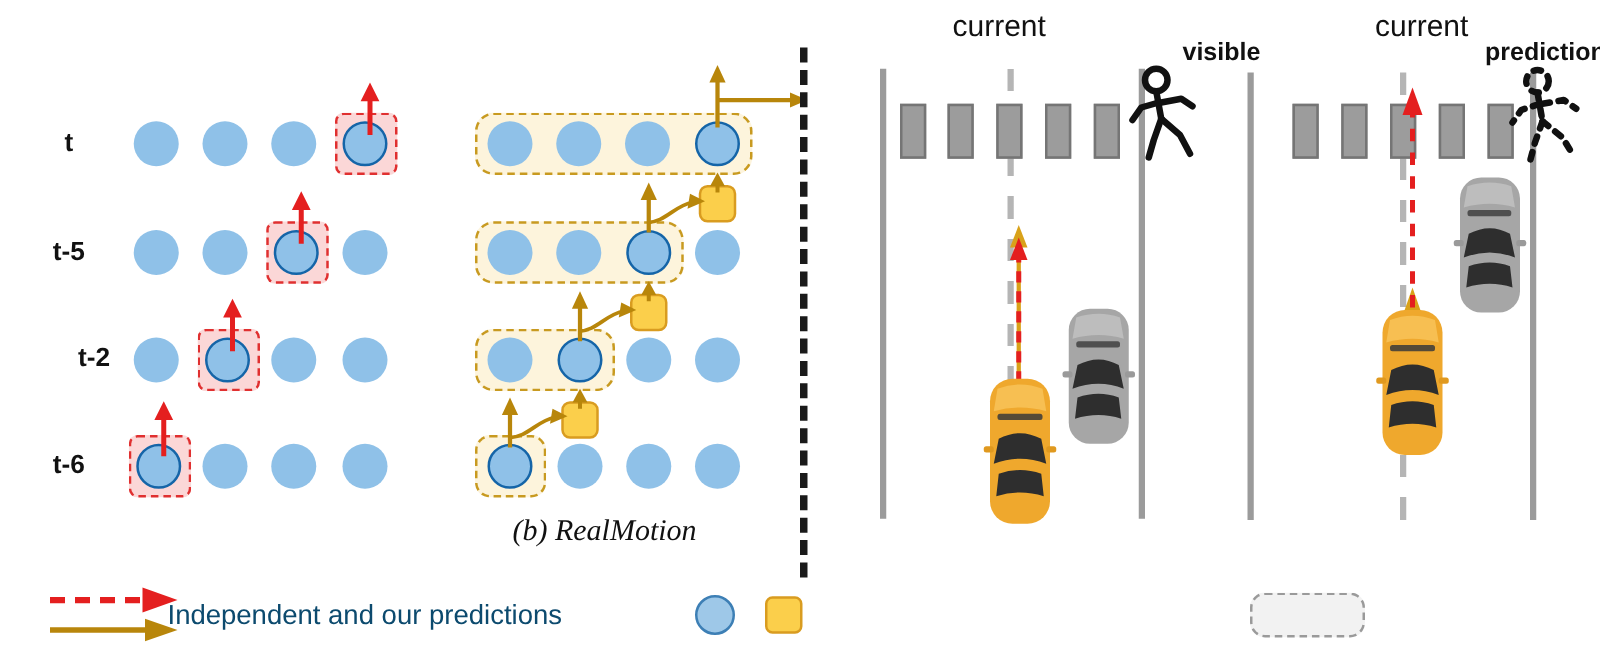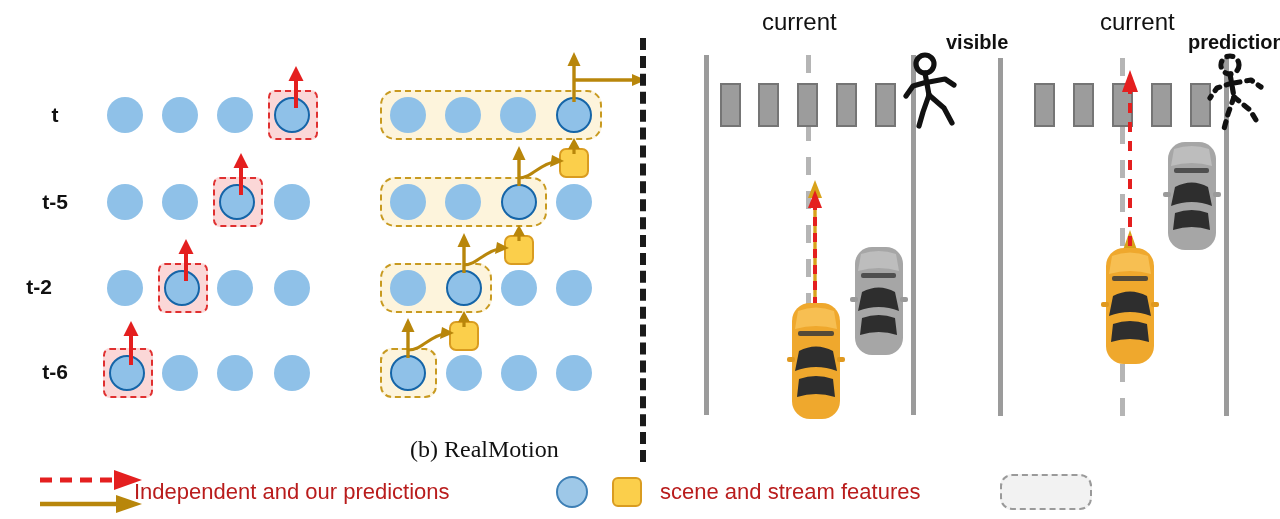--- a/index.html
+++ b/index.html
@@ -69,21 +69,21 @@
     font-size:20px;font-weight:bold;color:#111;white-space:nowrap;
   }
   .road-line{position:absolute;background:#9b9b9b;width:5px;}
   .road-dash{position:absolute;width:5px;
     background:repeating-linear-gradient(#b5b5b5 0 18px, rgba(0,0,0,0) 18px 34px);}
   .stripe{position:absolute;background:#9c9c9c;border:2px solid #757575;box-sizing:border-box;}
 
   
   .legend-text{
     font-family:"Liberation Sans", sans-serif;
-    font-size:22px;color:#b91c1c;white-space:nowrap;
+    font-size:22px;color:#0c4a6e;white-space:nowrap;
   }
   .leg-circle{
     position:absolute;width:32px;height:32px;border-radius:50%;
     background:#9ec8e8;border:2px solid #3d7fb5;box-sizing:border-box;
   }
   .leg-square{
     position:absolute;width:30px;height:30px;border-radius:6px;
     background:#fbcf4b;border:2.5px solid #d99c20;box-sizing:border-box;
   }
   .leg-visfield{
@@ -94,21 +94,21 @@
 </style>
 </head>
 <body>
 
 <div id="root">
 
   <div class="abs" style="left:0;top:0;width:340px;height:430px;">
 
     <div class="abs row-label" style="left:30px;top:103px;">t</div>
     <div class="abs row-label" style="left:30px;top:190px;">t-5</div>
-    <div class="abs row-label" style="left:14px;top:275px;">t-2</div>
+    <div class="abs row-label" style="left:38px;top:275px;text-align:right;">t-2</div>
     <div class="abs row-label" style="left:30px;top:360px;">t-6</div>
 
     <div class="node" style="left:107px;top:97px;"></div>
     <div class="node" style="left:162px;top:97px;"></div>
     <div class="node" style="left:217px;top:97px;"></div>
     <div class="red-box" style="left:268px;top:90px;width:50px;height:50px;"></div>
     <div class="node focus" style="left:274px;top:97px;"></div>
     <svg class="abs" style="left:284px;top:66px;" width="24" height="42" viewBox="0 0 24 42">
       <line x1="12" y1="42" x2="12" y2="14" stroke="#e41f1f" stroke-width="4"></line>
       <polygon points="12,0 19.5,15 4.5,15" fill="#e41f1f"></polygon>
@@ -216,21 +216,21 @@
     <div class="node" style="left:216px;top:355px;"></div>
     <svg class="abs" style="left:56px;top:318px;" width="24" height="40" viewBox="0 0 24 40">
       <line x1="12" y1="40" x2="12" y2="13" stroke="#b8860b" stroke-width="3.4"></line>
       <polygon points="12,0 18.5,14 5.5,14" fill="#b8860b"></polygon>
     </svg>
     <svg class="abs" style="left:66px;top:322px;" width="52" height="30" viewBox="0 0 52 30">
       <path d="M2,28 C16,28 24,14 38,12" stroke="#b8860b" stroke-width="3" fill="none"></path>
       <polygon points="48,11 34,17 36,5" fill="#b8860b"></polygon>
     </svg>
 
-    <div class="abs caption" style="left:70px;top:436px;">(b) RealMotion</div>
+    <div class="abs caption" style="left:70px;top:412px;font-style:italic;">(b) RealMotion</div>
   </div>
 
   <div class="divider"></div>
 
   <div class="abs" style="left:660px;top:0;width:620px;height:430px;">
 
     <div class="abs" style="left:0;top:0;width:300px;height:425px;">
       <div class="abs scene-title" style="left:102px;top:8px;">current</div>
       <div class="abs vis-label" style="left:240px;top:31px;margin-left:46px;">visible</div>
 
@@ -346,18 +346,17 @@
       <polygon points="104,10 76,20 76,0" fill="#e41f1f"></polygon>
     </svg>
     <svg class="abs" style="left:38px;top:32px;" width="110" height="20" viewBox="0 0 110 20">
       <line x1="2" y1="10" x2="82" y2="10" stroke="#b8860b" stroke-width="4.4"></line>
       <polygon points="104,10 78,19 78,1" fill="#b8860b"></polygon>
     </svg>
     <div class="abs legend-text" style="left:134px;top:17px;">Independent and our predictions</div>
 
     <div class="leg-circle" style="left:556px;top:14px;"></div>
     <div class="leg-square" style="left:612px;top:15px;"></div>
-    <div class="abs legend-text" style="left:660px;top:17px;">scene and stream features</div>
 
     <div class="leg-visfield" style="left:1000px;top:12px;"></div>
   </div>
 
 </div>
 
 </body></html>

